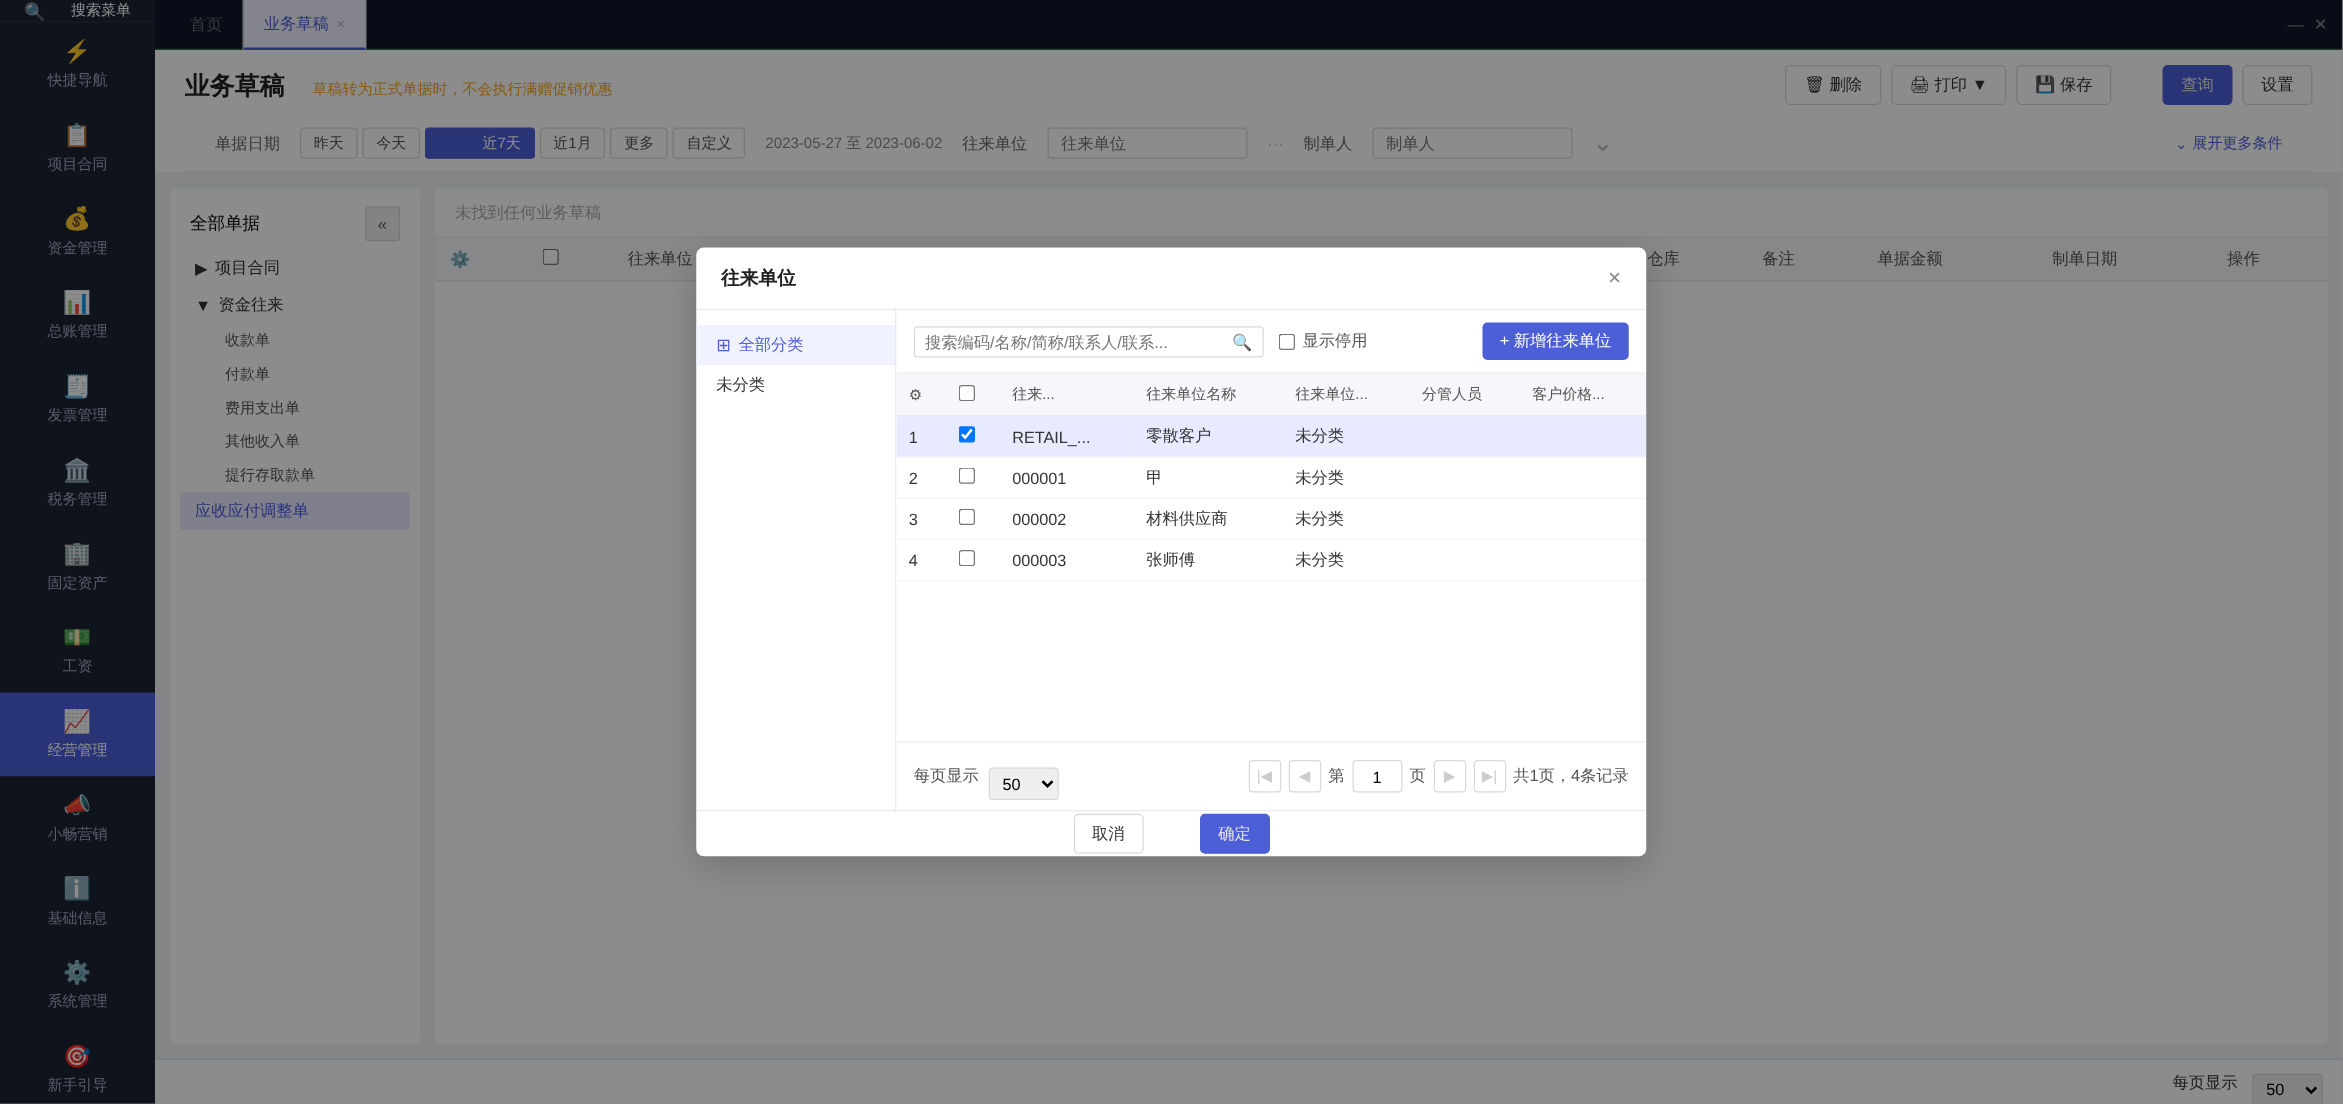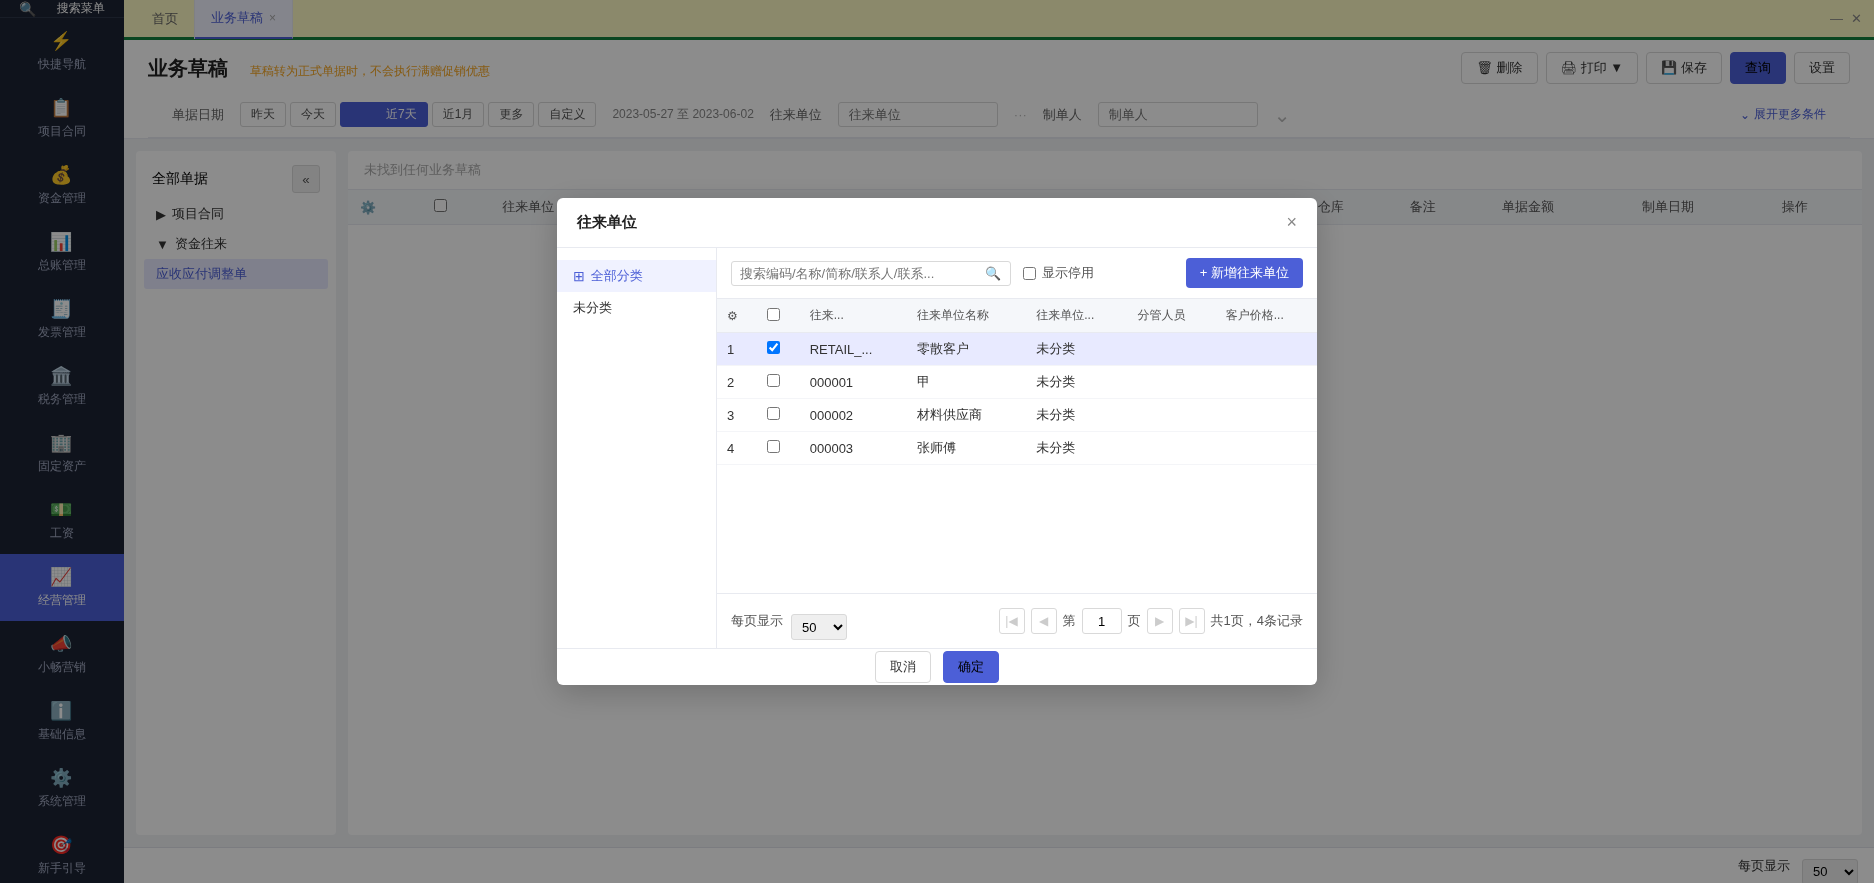--- a/index.html
+++ b/index.html
@@ -13,33 +13,33 @@
     .sidebar-logo { height: 46px; display: flex; align-items: center; justify-content: center; background: #1c2333; border-bottom: 1px solid #2d3548; }
     .sidebar-logo span { color: #fff; font-size: 14px; }
     .sidebar-item { display: flex; flex-direction: column; align-items: center; padding: 12px 0; cursor: pointer; color: #a0a8c0; font-size: 12px; gap: 4px; }
     .sidebar-item.active { background: #4c5fd7; color: #fff; }
     .sidebar-item .icon { font-size: 18px; }
 
     
     .main { flex: 1; display: flex; flex-direction: column; overflow: hidden; }
 
     
-    .tab-bar { height: 40px; background: #fef9c3; display: flex; align-items: center; border-bottom: 3px solid #15803d; padding: 0 12px; gap: 0; }
+    .tab-bar { height: 40px; background: #0f172a; display: flex; align-items: center; border-bottom: 1px solid #15803d; padding: 0 12px; gap: 0; }
     .tab { padding: 0 16px; height: 40px; display: flex; align-items: center; cursor: pointer; font-size: 13px; color: #666; border-right: 1px solid #e8eaf0; gap: 6px; }
     .tab.active { color: #4c5fd7; background: #f0f2ff; border-bottom: 2px solid #4c5fd7; }
     .tab .close-btn { color: #aaa; font-size: 12px; cursor: pointer; }
 
     
     .page-header { background: #fff; padding: 12px 24px 0; border-bottom: 1px solid #e8eaf0; }
     .page-title-row { display: flex; align-items: center; justify-content: space-between; margin-bottom: 8px; }
     .page-title { font-size: 20px; font-weight: 600; color: #222; }
     .page-subtitle { font-size: 12px; color: #f5a623; margin-left: 12px; }
     .page-actions { display: flex; gap: 8px; align-items: center; }
     .btn { padding: 6px 14px; border-radius: 4px; border: 1px solid #d9d9d9; background: #fff; cursor: pointer; font-size: 13px; color: #333; }
-    .btn-primary { background: #4c5fd7; color: #000000; border-color: #4c5fd7; }
+    .btn-primary { background: #4c5fd7; color: #e5e5e5; border-color: #4c5fd7; margin-left: 33px; }
 
     
     .filter-row { display: flex; align-items: center; padding: 10px 24px; background: #fff; gap: 16px; flex-wrap: wrap; border-bottom: 1px solid #e8eaf0; }
     .filter-label { font-size: 13px; color: #666; }
     .filter-date-btns { display: flex; gap: 4px; }
     .date-btn { padding: 3px 10px; border: 1px solid #d9d9d9; border-radius: 3px; cursor: pointer; font-size: 12px; color: #555; background: #fff; }
     .date-btn.active { background: #4c5fd7; color: #fff; border-color: #4c5fd7; padding-left: 45px; }
     .date-range { font-size: 12px; color: #888; }
     .filter-input { border: 1px solid #d9d9d9; border-radius: 3px; padding: 4px 10px; font-size: 13px; width: 160px; }
     .expand-btn { color: #4c5fd7; font-size: 12px; cursor: pointer; display: flex; align-items: center; gap: 4px; }
@@ -251,20 +251,27 @@
           <span>全部单据</span>
           <button class="icon-btn">«</button>
         </div>
         <div class="nav-item">
           <span>▶</span>
           <span>项目合同</span>
         </div>
         <div class="nav-item">
           <span>▼</span>
           <span>资金往来</span>
+        </div>
+        <div class="nav-group">
+          <div class="nav-sub-item">收款单</div>
+          <div class="nav-sub-item">付款单</div>
+          <div class="nav-sub-item">费用支出单</div>
+          <div class="nav-sub-item">其他收入单</div>
+          <div class="nav-sub-item">提行存取款单</div>
         </div>
         <div class="nav-item active">
           <span>应收应付调整单</span>
         </div>
       </div>
 
       <div class="right-panel">
         <div class="right-panel-header">未找到任何业务草稿</div>
         <table class="table">
           <thead>

